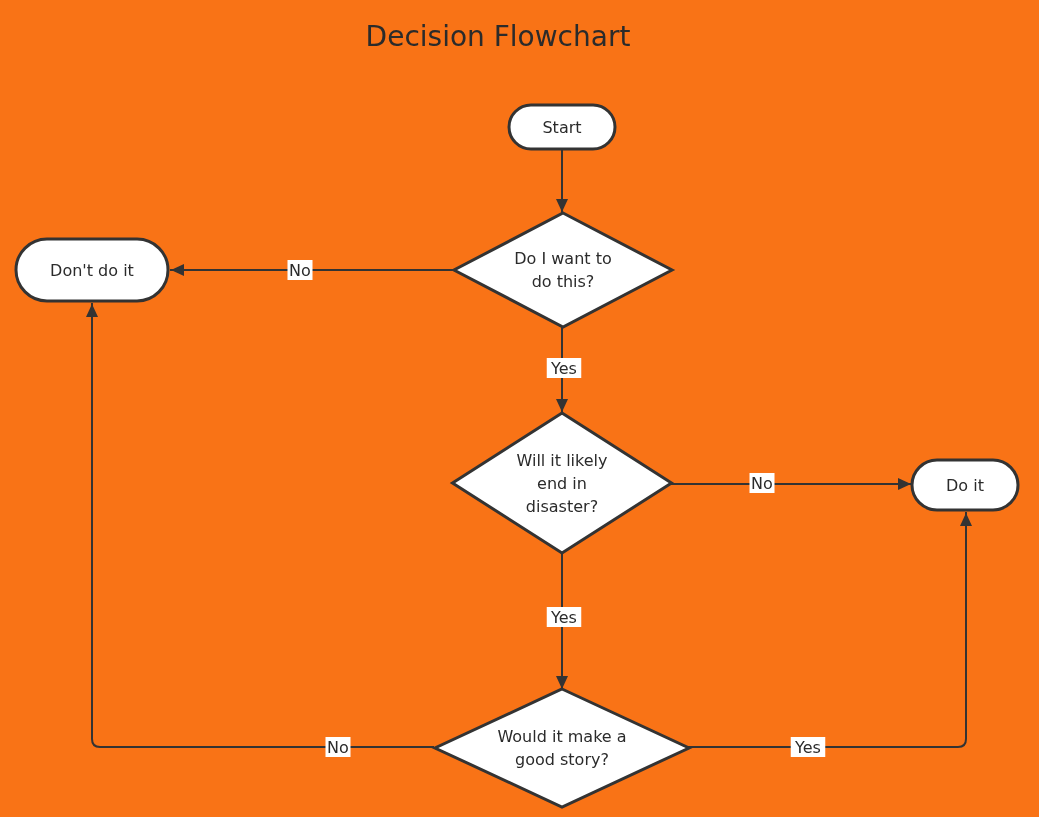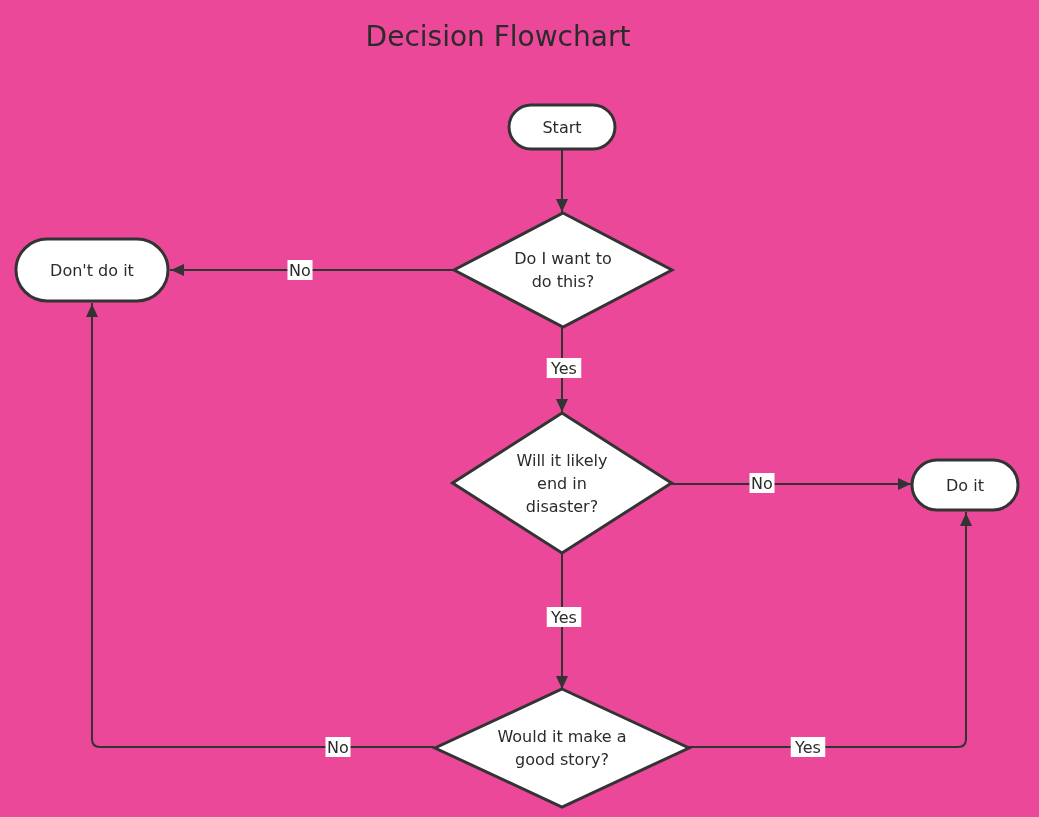--- a/index.html
+++ b/index.html
@@ -8,21 +8,21 @@
     background: #ffffff;
     width: 1039px;
     height: 817px;
     overflow: hidden;
     font-family: "DejaVu Sans", "Liberation Sans", sans-serif;
   }
   .stage {
     position: relative;
     width: 1039px;
     height: 817px;
-    background: #ec4899;
+    background: #f97316;
   }
   .diagram-title {
     position: absolute;
     left: 498px;
     top: 20px;
     transform: translateX(-50%);
     margin: 0;
     font-size: 28px;
     font-weight: 400;
     color: #2b2b2b;

